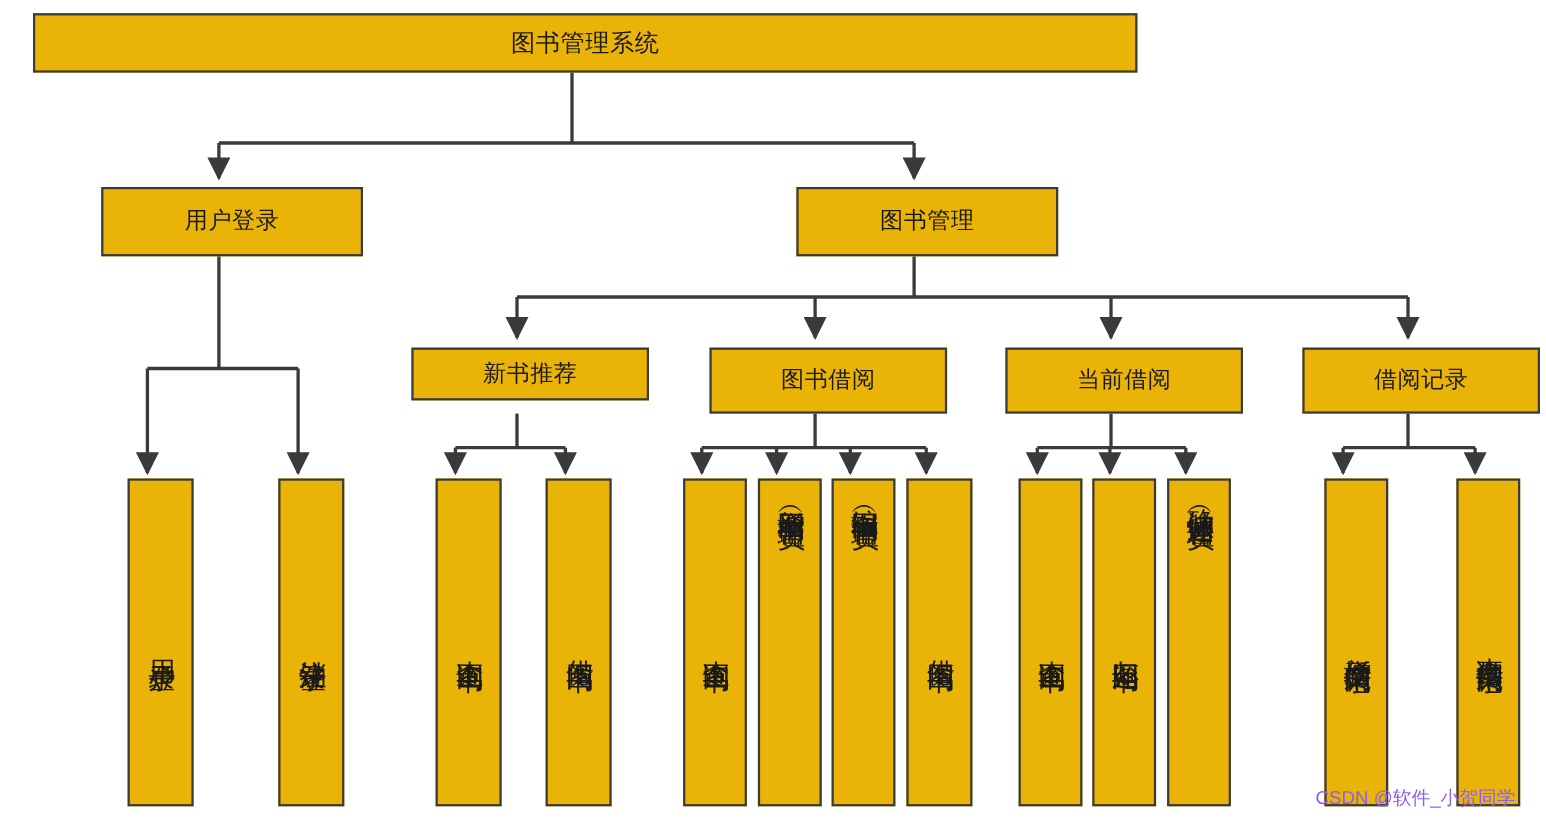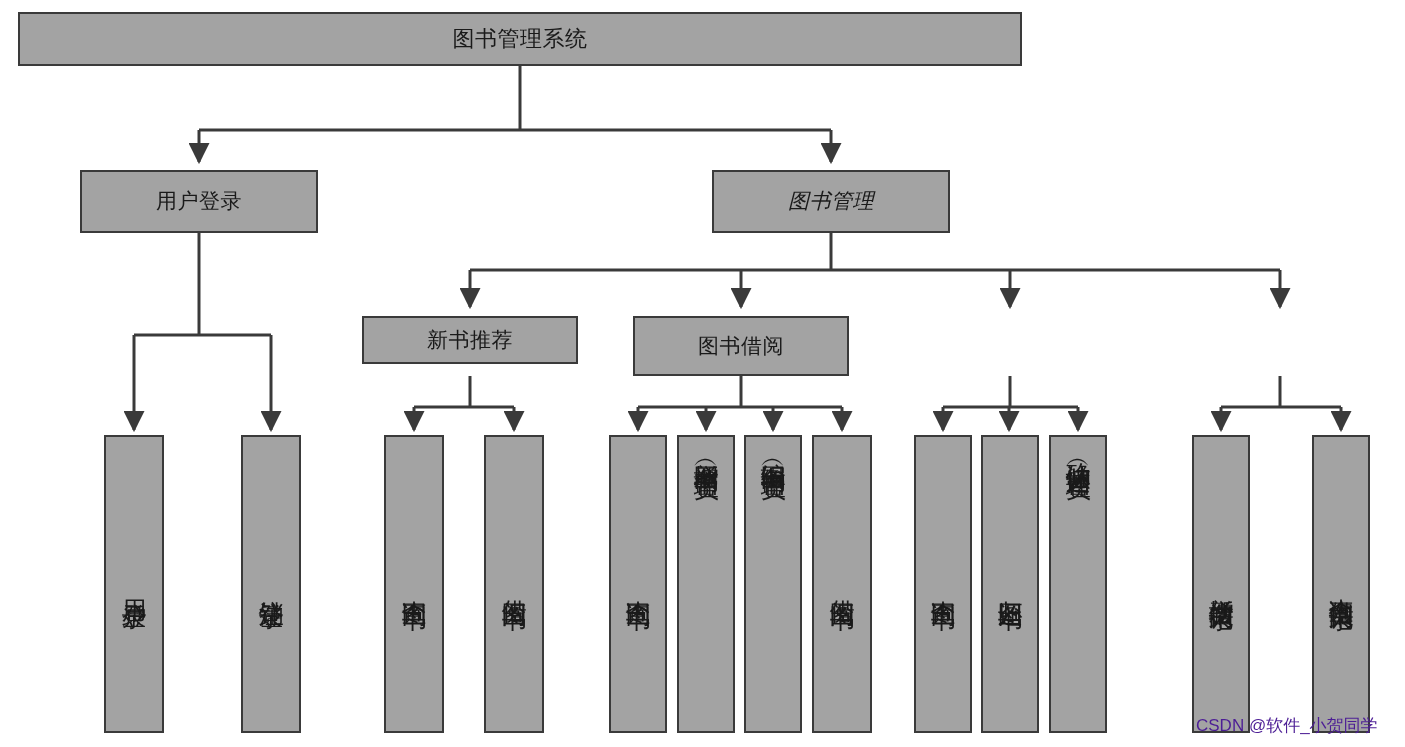--- a/index.html
+++ b/index.html
@@ -22,25 +22,26 @@
     left: 0;
     top: 0;
     width: 1405px;
     height: 747px;
     pointer-events: none;
   }
   .node {
     position: absolute;
     box-sizing: border-box;
     border: 2px solid #3a3a3a;
-    background: #a3a3a3;
+    background: #eab308;
     display: flex;
     align-items: center;
     justify-content: center;
     color: #1a1a1a;
+    margin-left: 12px;
   }
   .node-label {
     display: block;
     text-align: center;
     line-height: 1.05;
     letter-spacing: 0.5px;
   }
   
   .h-node .node-label {
     font-size: 21px;
@@ -63,21 +64,21 @@
     letter-spacing: 2px;
     white-space: nowrap;
   }
   .v-node.centered {
     align-items: center;
     padding-top: 0;
   }
   .watermark {
     position: absolute;
     font-size: 17px;
-    color: #4c1d95;
+    color: #8b5cf6;
     white-space: nowrap;
     user-select: none;
   }
 </style>
 </head>
 <body>
 
 <div id="canvas">
 
   <svg id="wires" viewBox="0 0 1405 747" xmlns="http://www.w3.org/2000/svg">
@@ -130,30 +131,36 @@
     </g>
   </svg>
 
   <div class="node h-node root" style="left:18px; top:12px; width:1004px; height:54px;">
     <span class="node-label">图书管理系统</span>
   </div>
 
   <div class="node h-node" style="left:80px; top:170px; width:238px; height:63px;">
     <span class="node-label">用户登录</span>
   </div>
-  <div class="node h-node" style="left:712px; top:170px; width:238px; height:63px;font-style:italic;">
+  <div class="node h-node" style="left:712px; top:170px; width:238px; height:63px;">
     <span class="node-label">图书管理</span>
   </div>
 
   <div class="node h-node" style="left:362px; top:316px; width:216px; height:48px;">
     <span class="node-label">新书推荐</span>
   </div>
   <div class="node h-node" style="left:633px; top:316px; width:216px; height:60px;align-items:center;">
     <span class="node-label">图书借阅</span>
   </div>
+  <div class="node h-node" style="left:902px; top:316px; width:216px; height:60px;">
+    <span class="node-label">当前借阅</span>
+  </div>
+  <div class="node h-node" style="left:1172px; top:316px; width:216px; height:60px;">
+    <span class="node-label">借阅记录</span>
+  </div>
 
   <div class="node v-node centered" style="left:104px; top:435px; width:60px; height:298px;">
     <span class="node-label">用户登录</span>
   </div>
   <div class="node v-node centered" style="left:241px; top:435px; width:60px; height:298px;">
     <span class="node-label">注销登录</span>
   </div>
 
   <div class="node v-node centered" style="left:384px; top:435px; width:60px; height:298px;">
     <span class="node-label">查询图书</span>

